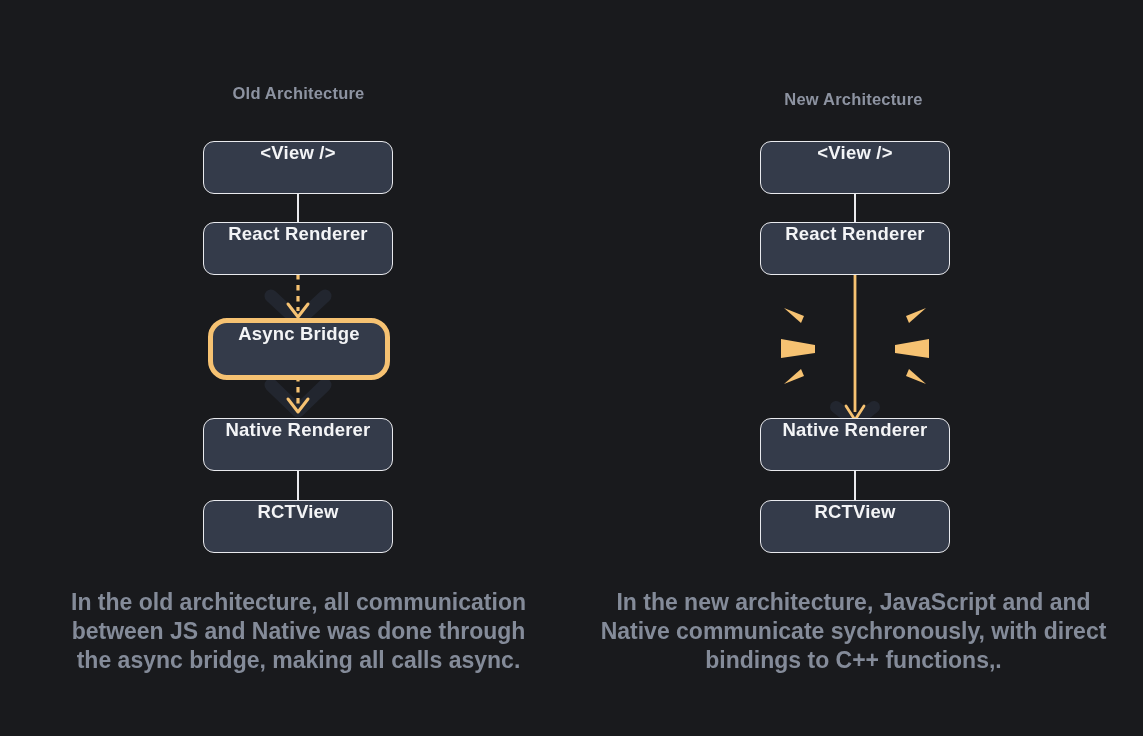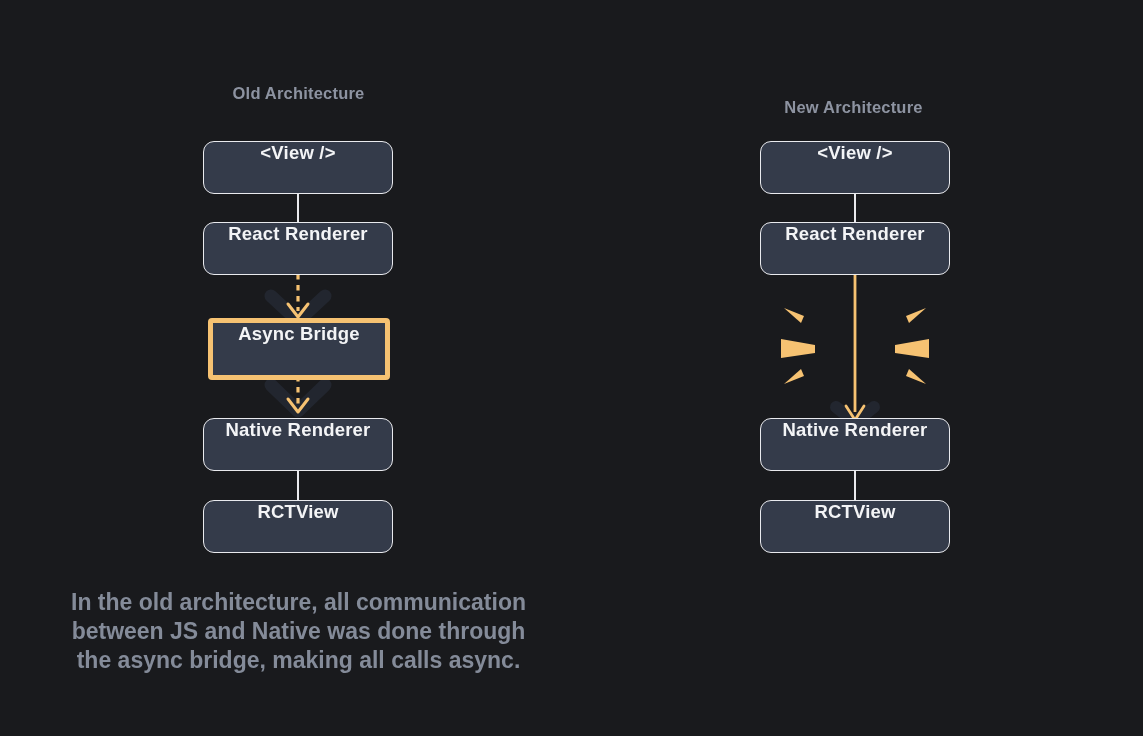--- a/index.html
+++ b/index.html
@@ -33,21 +33,21 @@
   .col-title {
     position: absolute;
     width: 100%;
     text-align: center;
     color: #8d93a1;
     font-size: 16.5px;
     letter-spacing: 0.2px;
     white-space: nowrap;
   }
   .col-title.left-title  { top: 76px; }
-  .col-title.right-title { top: 82px; margin-top: 8px; }
+  .col-title.right-title { top: 82px; }
 
   
   .node {
     position: absolute;
     height: 53px;
     border-radius: 11px;
     background: #343b4a;
     border: 1.6px solid #e9eaee;
     display: flex;
     align-items: flex-start;
@@ -70,21 +70,21 @@
   .right .n-native { left: 192px; top: 410px; width: 190px; }
   .right .n-rct    { left: 192px; top: 492px; width: 190px; }
 
   
   .node.bridge {
     left: 195px;
     top: 310px;
     width: 182px;
     height: 62px;
     border: 5px solid #f6c272;
-    border-radius: 4px;
+    border-radius: 19px;
     background: #343b4a;
     box-shadow: 0 0 0 0 rgba(246,194,114,0);
   }
   .node.bridge .label { font-size: 18.5px; }
 
   
   .connector {
     position: absolute;
     width: 2px;
     background: #e9eaee;
@@ -202,15 +202,16 @@
     </div>
 
     <div class="node n-native">
       <span class="label">Native Renderer</span>
     </div>
 
     <div class="node n-rct">
       <span class="label">RCTView</span>
     </div>
 
+    <div class="caption right-caption">In the new architecture, JavaScript and and Native communicate sychronously, with direct bindings to C++ functions,.</div>
   </div>
 
 </div>
 
 </body></html>

